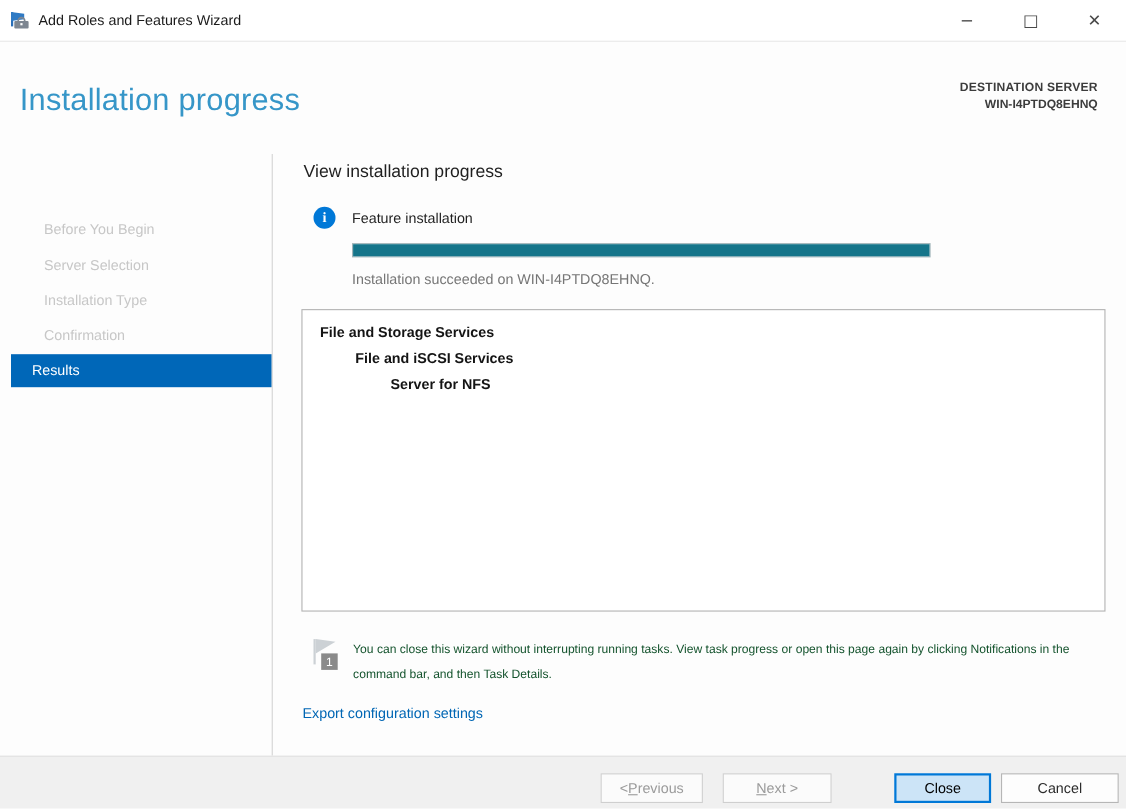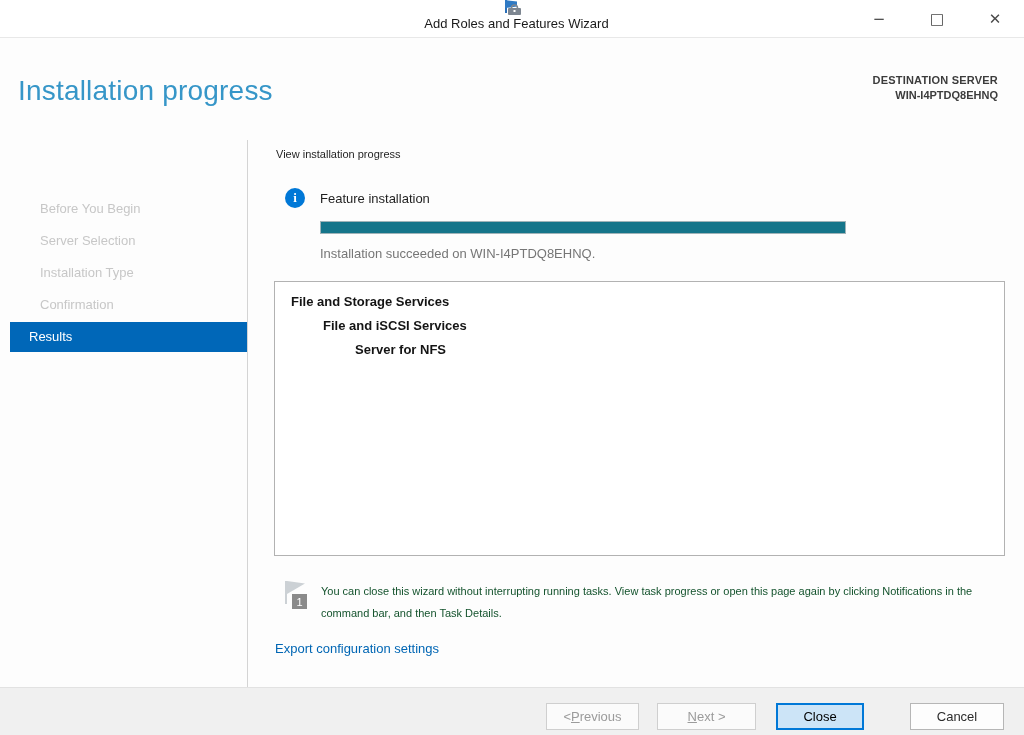--- a/index.html
+++ b/index.html
@@ -9,21 +9,21 @@
     background: #ffffff;
     color: #1f1f1f;
     overflow: hidden;
   }
   .window { position: relative; width: 1024px; height: 735px; background: #fdfdfd; }
 
   
   .titlebar {
     position: absolute; top: 0; left: 0; right: 0; height: 38px;
     background: #ffffff; border-bottom: 1px solid #e8e8e8;
-    display: flex; align-items: center; padding-left: 9px; flex-direction: column;
+    display: flex; align-items: center; padding-left: 9px;
   }
   .titlebar .app-icon { width: 18px; height: 16px; margin-right: 8px; flex: 0 0 auto; }
   .titlebar .title-text { font-size: 13px; color: #1a1a1a; }
   .win-controls { position: absolute; top: 0; right: 0; height: 38px; display: flex; }
   .win-btn {
     width: 58px; height: 38px; display: flex; align-items: center; justify-content: center;
     font-size: 15px; color: #4a4a4a; cursor: default; background: transparent; border: none;
     font-family: "DejaVu Sans", sans-serif;
   }
 
@@ -44,21 +44,21 @@
     font-size: 13px; color: #c7c7c7; cursor: default; white-space: nowrap;
   }
   .side-item.selected {
     margin-left: 10px; padding-left: 19px; background: #0067b8; color: #ffffff;
     height: 30px; line-height: 30px; margin-top: 1px; margin-bottom: 1px;
   }
   .v-divider { position: absolute; left: 247px; top: 140px; width: 1px; height: 547px; background: #d4d4d4; }
 
   
   .content { position: absolute; left: 274px; top: 140px; width: 734px; height: 547px; }
-  .content-heading { position: absolute; left: 2px; top: 8px; font-size: 11px; color: #1f1f1f; }
+  .content-heading { position: absolute; left: 2px; top: 8px; font-size: 16px; color: #1f1f1f; }
 
   .status-row { position: absolute; left: 11px; top: 48px; display: flex; align-items: center; }
   .info-icon {
     width: 20px; height: 20px; border-radius: 50%; background: #0078d7;
     color: #fff; font-size: 13px; font-weight: bold; font-family: "Liberation Serif", serif;
     display: flex; align-items: center; justify-content: center; margin-right: 15px; flex: 0 0 auto;
   }
   .status-title { font-size: 13px; color: #1f1f1f; }
 
   .progress-track {
@@ -95,23 +95,23 @@
     position: absolute; top: 15px; height: 27px; font-size: 13px;
     font-family: "Liberation Sans", sans-serif;
     display: flex; align-items: center; justify-content: center;
     background: #fdfdfd; border: 1px solid #b6b6b6; color: #2b2b2b; cursor: default;
   }
   .btn .u { text-decoration: underline; }
   .btn[disabled], .btn.disabled { color: #9b9b9b; border-color: #cfcfcf; background: #fbfbfb; }
   .btn-previous { left: 546px; width: 93px; }
   .btn-next { left: 657px; width: 99px; }
   .btn-close {
-    left: 776px; width: 88px; background: #cce4f7; border: 2px solid #0078d7; color: #000000;
-  }
-  .btn-cancel { left: 910px; width: 94px; }
+    left: 813px; width: 88px; background: #cce4f7; border: 2px solid #0078d7; color: #000000;
+  }
+  .btn-cancel { left: 910px; width: 107px; }
 </style>
 </head>
 <body>
 
 <div class="window">
 
   <div class="titlebar">
     <span class="app-icon">
       <svg width="18" height="16" viewBox="0 0 18 16">
         <rect x="1" y="0" width="2" height="13" fill="#2a6fb8"></rect>

